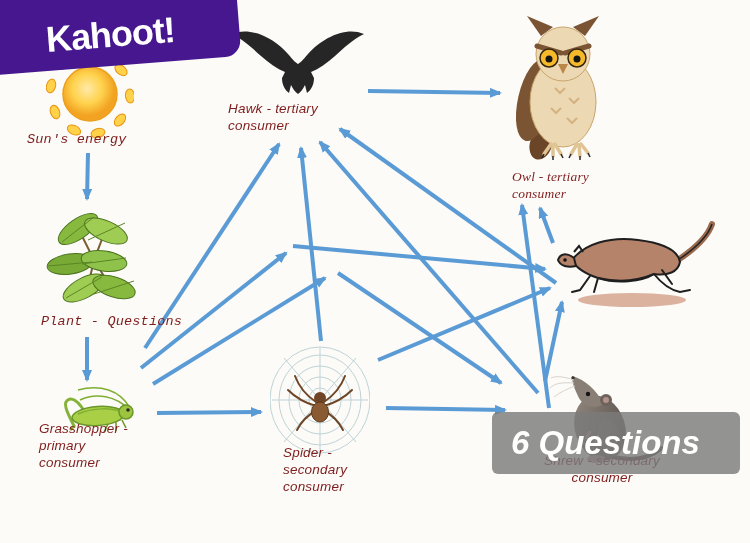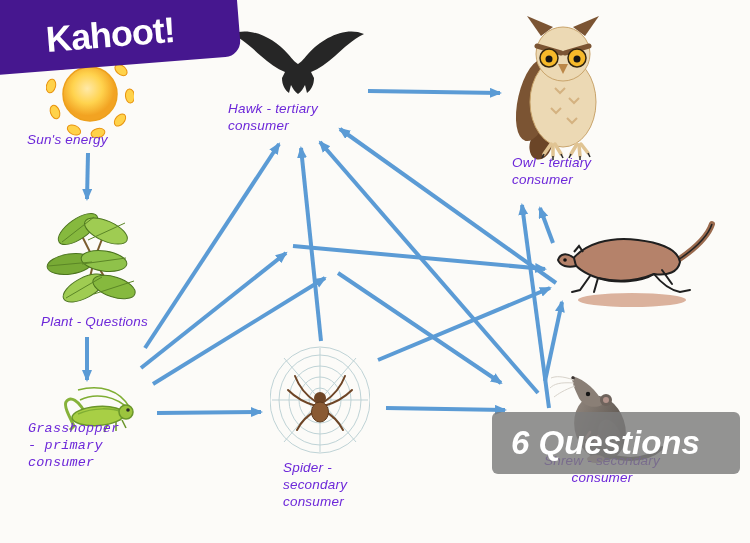--- a/index.html
+++ b/index.html
@@ -4,23 +4,23 @@
 <style>
   html,body{margin:0;padding:0;}
   #stage{
     position:relative; width:750px; height:543px; overflow:hidden;
     background:#fcfbf8; font-family:"Liberation Sans", sans-serif;
   }
   .illus{position:absolute; z-index:1;}
   #arrows{position:absolute; left:0; top:0; z-index:2; pointer-events:none;}
   .node-label{
     position:absolute; z-index:3; font-style:italic; font-size:13.5px;
-    line-height:17px; color:#6d28d9; letter-spacing:.2px;
-  }
-  .nowrap{white-space:nowrap;}
+    line-height:17px; color:#7f1d1d; letter-spacing:.2px;
+  }
+  .nowrap{white-space:nowrap;font-family:Liberation Mono, monospace;}
   #kahoot-badge{
     position:absolute; left:-20px; top:-30px; width:258px; height:96px;
     z-index:10; border-radius:16px; transform:rotate(-4.5deg);
     display:flex; align-items:flex-end; justify-content:center;
     padding-bottom:10px; box-sizing:border-box;
   }
   #kahoot-badge .brand{
     color:#fff; font-weight:bold; font-size:36px; letter-spacing:-1px;
   }
   #questions-overlay{
@@ -257,24 +257,24 @@
       <line x1="338" y1="273" x2="501" y2="383" stroke="#5b9bd5" stroke-width="4" marker-end="url(#ah)"></line>
       <line x1="378" y1="360" x2="550" y2="288" stroke="#5b9bd5" stroke-width="4" marker-end="url(#ah)"></line>
       <line x1="386" y1="408" x2="505" y2="410" stroke="#5b9bd5" stroke-width="4" marker-end="url(#ah)"></line>
       <line x1="549" y1="408" x2="522" y2="205" stroke="#5b9bd5" stroke-width="4" marker-end="url(#ah)"></line>
       <line x1="553" y1="243" x2="540" y2="208" stroke="#5b9bd5" stroke-width="4" marker-end="url(#ah)"></line>
       <line x1="545" y1="381" x2="562" y2="302" stroke="#5b9bd5" stroke-width="4" marker-end="url(#ah)"></line>
     </svg>
 
   <div class="node-label nowrap" style="left:27px; top:131px;">Sun's energy</div>
   <div class="node-label" style="left:228px; top:100px; width:112px;">Hawk - tertiary consumer</div>
-  <div class="node-label" style="left:512px; top:154px; width:95px;">Owl - tertiary consumer</div>
+  <div class="node-label" style="left:512px; top:168px; width:95px;font-family:Liberation Serif, serif;">Owl - tertiary consumer</div>
   <div class="node-label nowrap" style="left:41px; top:313px;">Plant - Questions</div>
-  <div class="node-label" style="left:28px; top:420px; width:92px;font-family:Liberation Mono, monospace;">Grasshopper - primary consumer</div>
-  <div class="node-label" style="left:283px; top:444px; width:80px;margin-top:15px;">Spider - secondary consumer</div>
+  <div class="node-label" style="left:39px; top:420px; width:92px;">Grasshopper - primary consumer</div>
+  <div class="node-label" style="left:283px; top:444px; width:80px;">Spider - secondary consumer</div>
   <div class="node-label" style="left:537px; top:452px; width:130px;text-align:center;">Shrew - secondary consumer</div>
 
   <div id="questions-overlay" style="background: rgba(123, 123, 123, 0.82);">
     <span class="qtext">6 Questions</span>
   </div>
 
   <div id="kahoot-badge" style="background: rgb(70, 23, 143);">
     <span class="brand">Kahoot!</span>
   </div>
 

